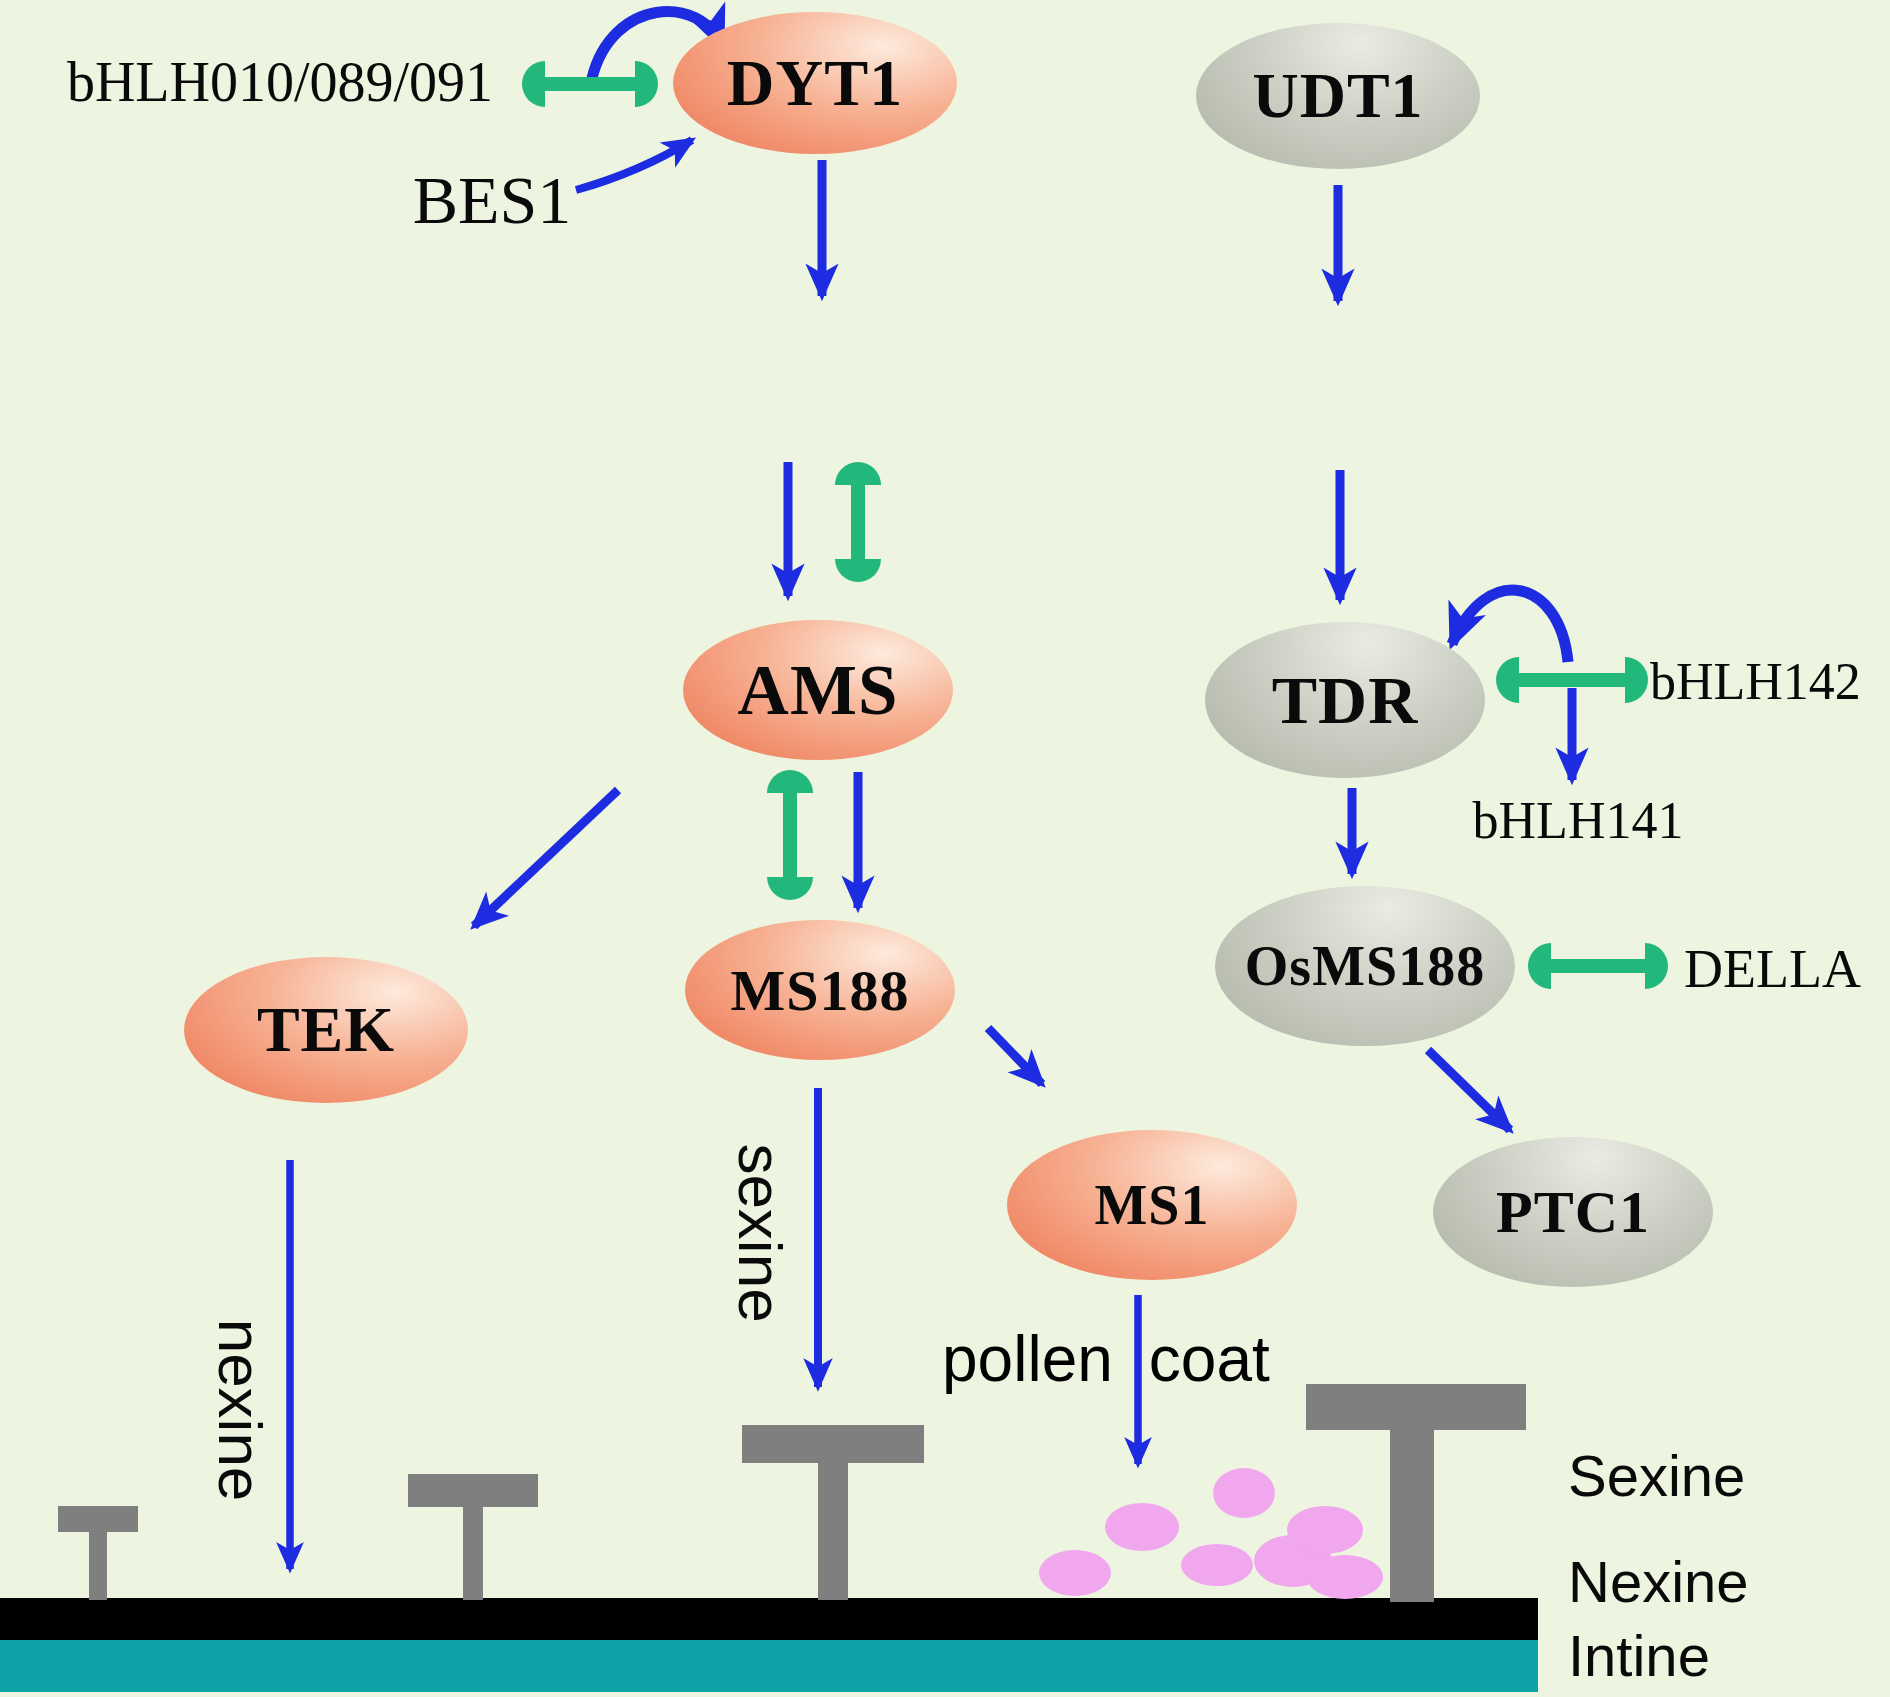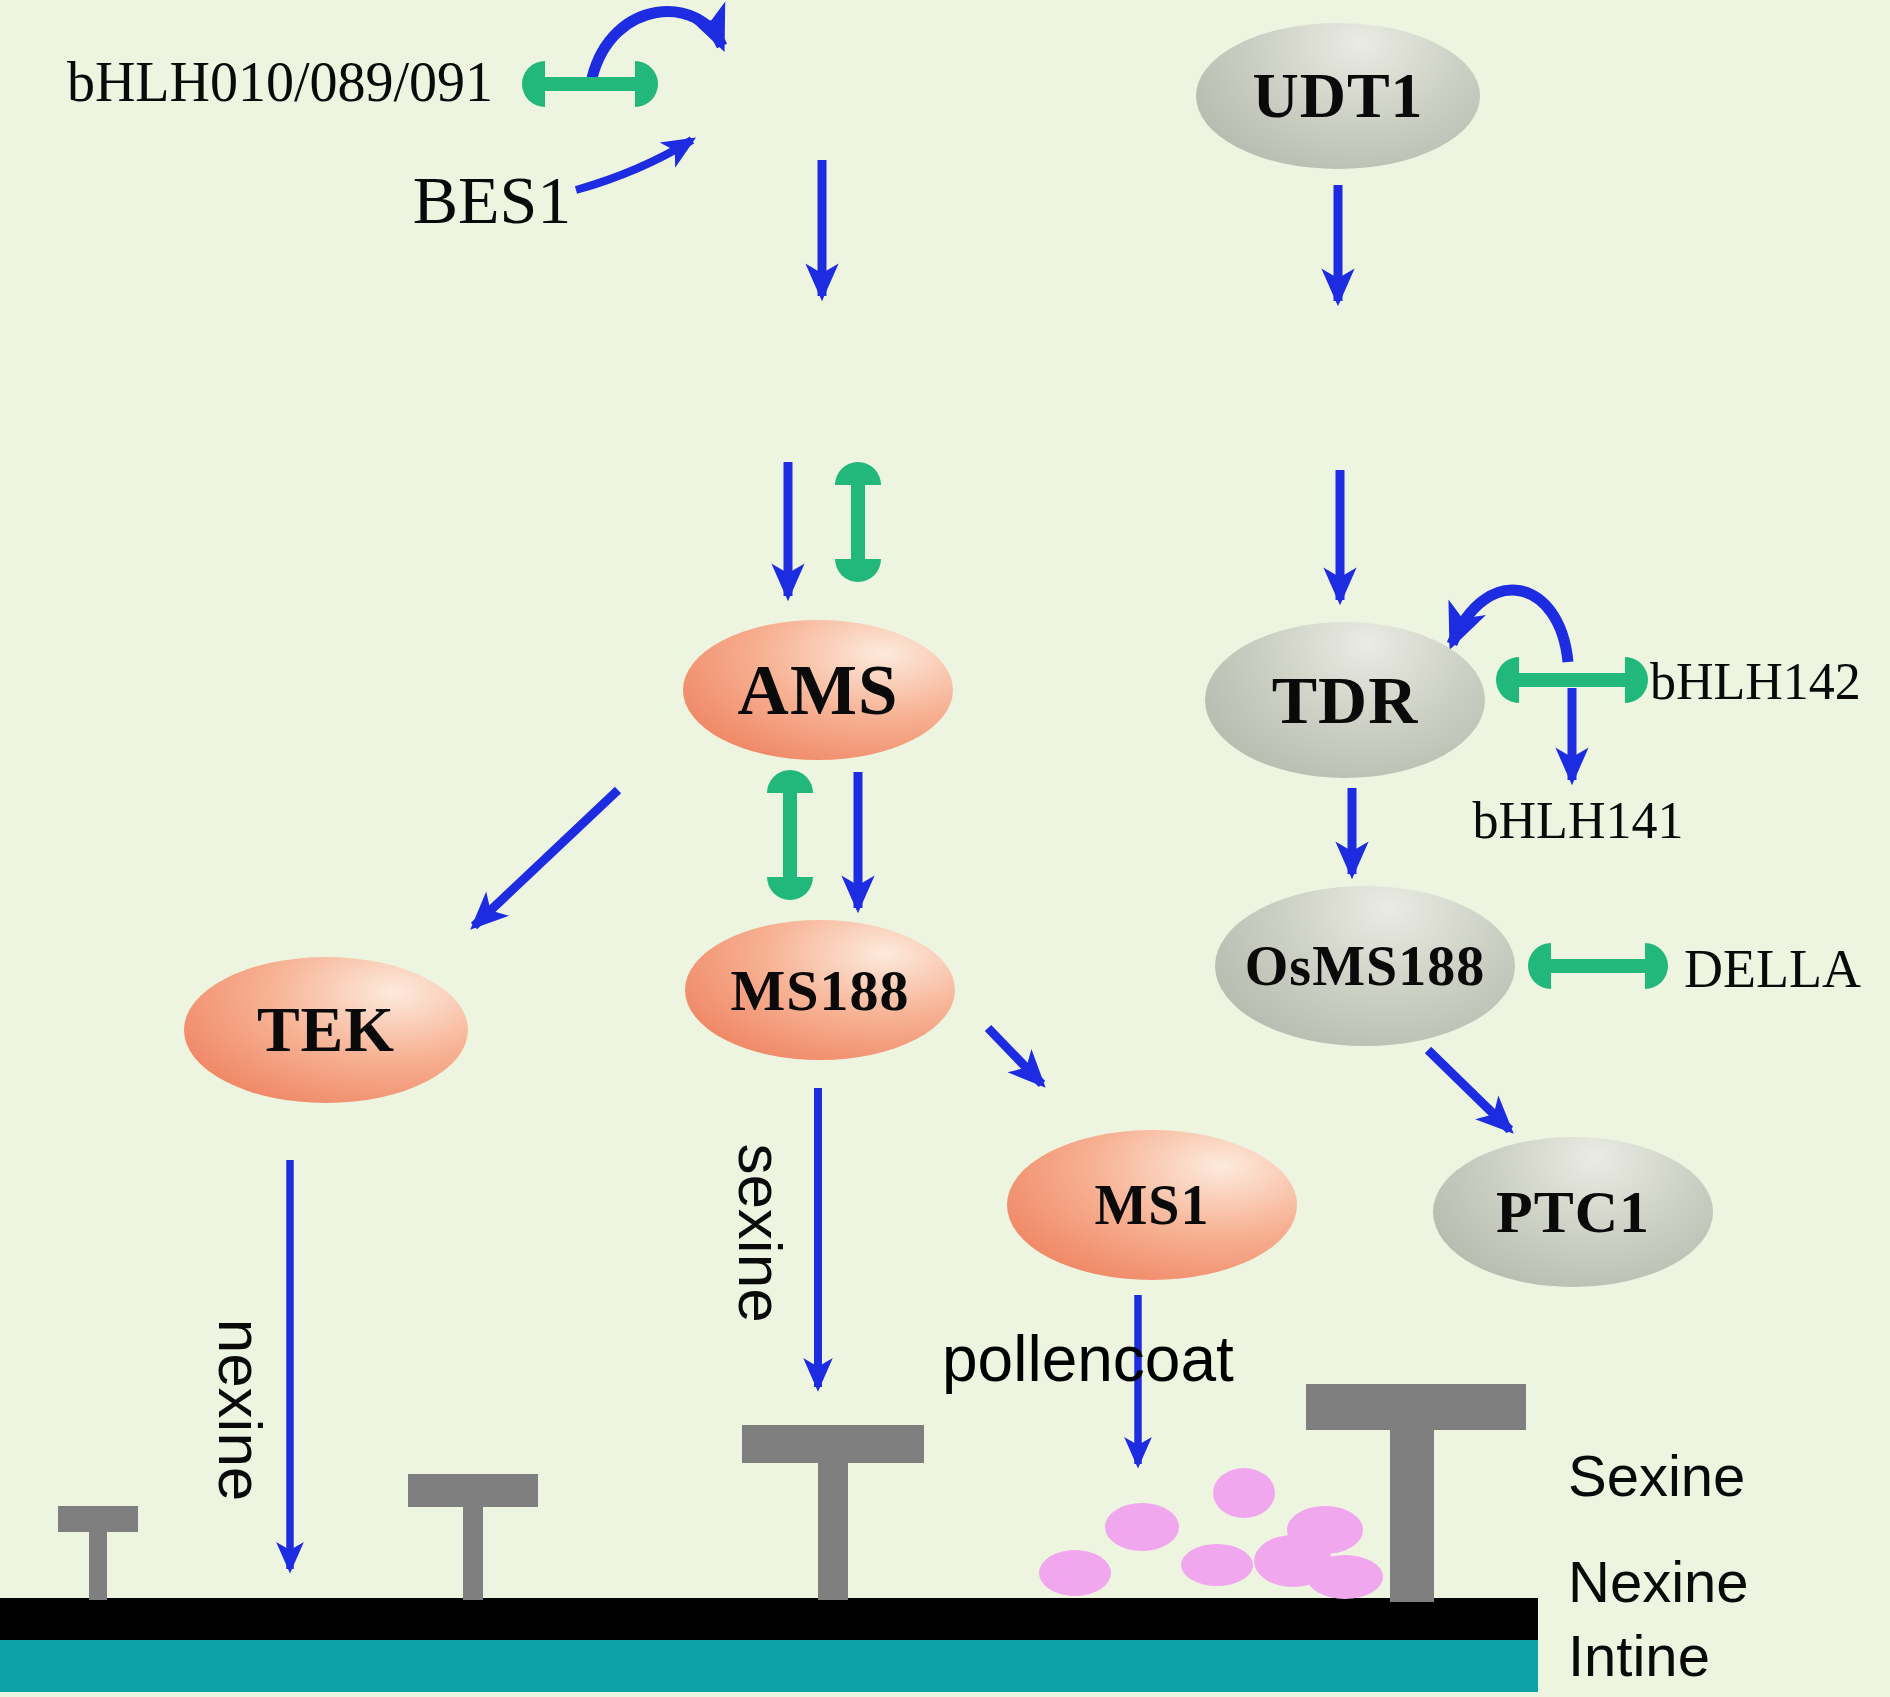--- a/index.html
+++ b/index.html
@@ -9,21 +9,21 @@
   svg.layer{position:absolute;left:0;top:0;width:1890px;height:1697px;}
   .node{position:absolute;border-radius:50%;display:flex;align-items:center;justify-content:center;
         font-weight:bold;color:#0a0a0a;letter-spacing:1px;}
   .node.orange{background:radial-gradient(ellipse at 74% 24%, #fdeadd 0%, #f7b294 42%, #ec7450 100%);}
   .node.gray{background:radial-gradient(ellipse at 58% 14%, #eaece4 0%, #cccfc3 45%, #aeb2a5 100%);}
   .lbl{position:absolute;color:#0a0a0a;white-space:nowrap;}
   .serif{font-family:"Liberation Serif","DejaVu Serif",serif;}
   .sans{font-family:"Liberation Sans","DejaVu Sans",sans-serif;}
   .vtext{transform:translate(-50%,-50%) rotate(90deg);}
   .ctr{transform:translate(-50%,-50%);text-align:right;}
-  .pcwrap{position:absolute;display:flex;}
+  .pcwrap{position:absolute;display:flex;gap:36px;}
 </style>
 </head>
 <body>
 
 <div id="canvas">
 
   <svg class="layer" viewBox="0 0 1890 1697">
     <defs>
       <marker id="ah" viewBox="0 0 10 10" refX="8.6" refY="5" markerWidth="4.8" markerHeight="4.2" orient="auto-start-reverse">
         <path d="M0,0.6 L10,5 L0,9.4 L2.6,5 Z" fill="#1d2ce0"></path>
@@ -103,20 +103,23 @@
         <path d="M 1625,657 A 23,23 0 0 1 1625,703 Z"></path>
       </g>
       <g>
         <path d="M 1551,943 A 23,23 0 0 0 1551,989 Z"></path>
         <rect x="1551" y="959" width="94" height="14"></rect>
         <path d="M 1645,943 A 23,23 0 0 1 1645,989 Z"></path>
       </g>
     </g>
   </svg>
 
+  <div class="node orange" style="left:673px;top:12px;width:284px;height:142px;font-size:66px">
+    <span>DYT1</span>
+  </div>
   <div class="node orange" style="left:683px;top:620px;width:270px;height:140px;font-size:71px">
     <span>AMS</span>
   </div>
   <div class="node orange" style="left:685px;top:920px;width:270px;height:140px;font-size:58px">
     <span>MS188</span>
   </div>
   <div class="node orange" style="left:184px;top:957px;width:284px;height:146px;font-size:64px">
     <span>TEK</span>
   </div>
   <div class="node orange" style="left:1007px;top:1130px;width:290px;height:150px;font-size:56px">

